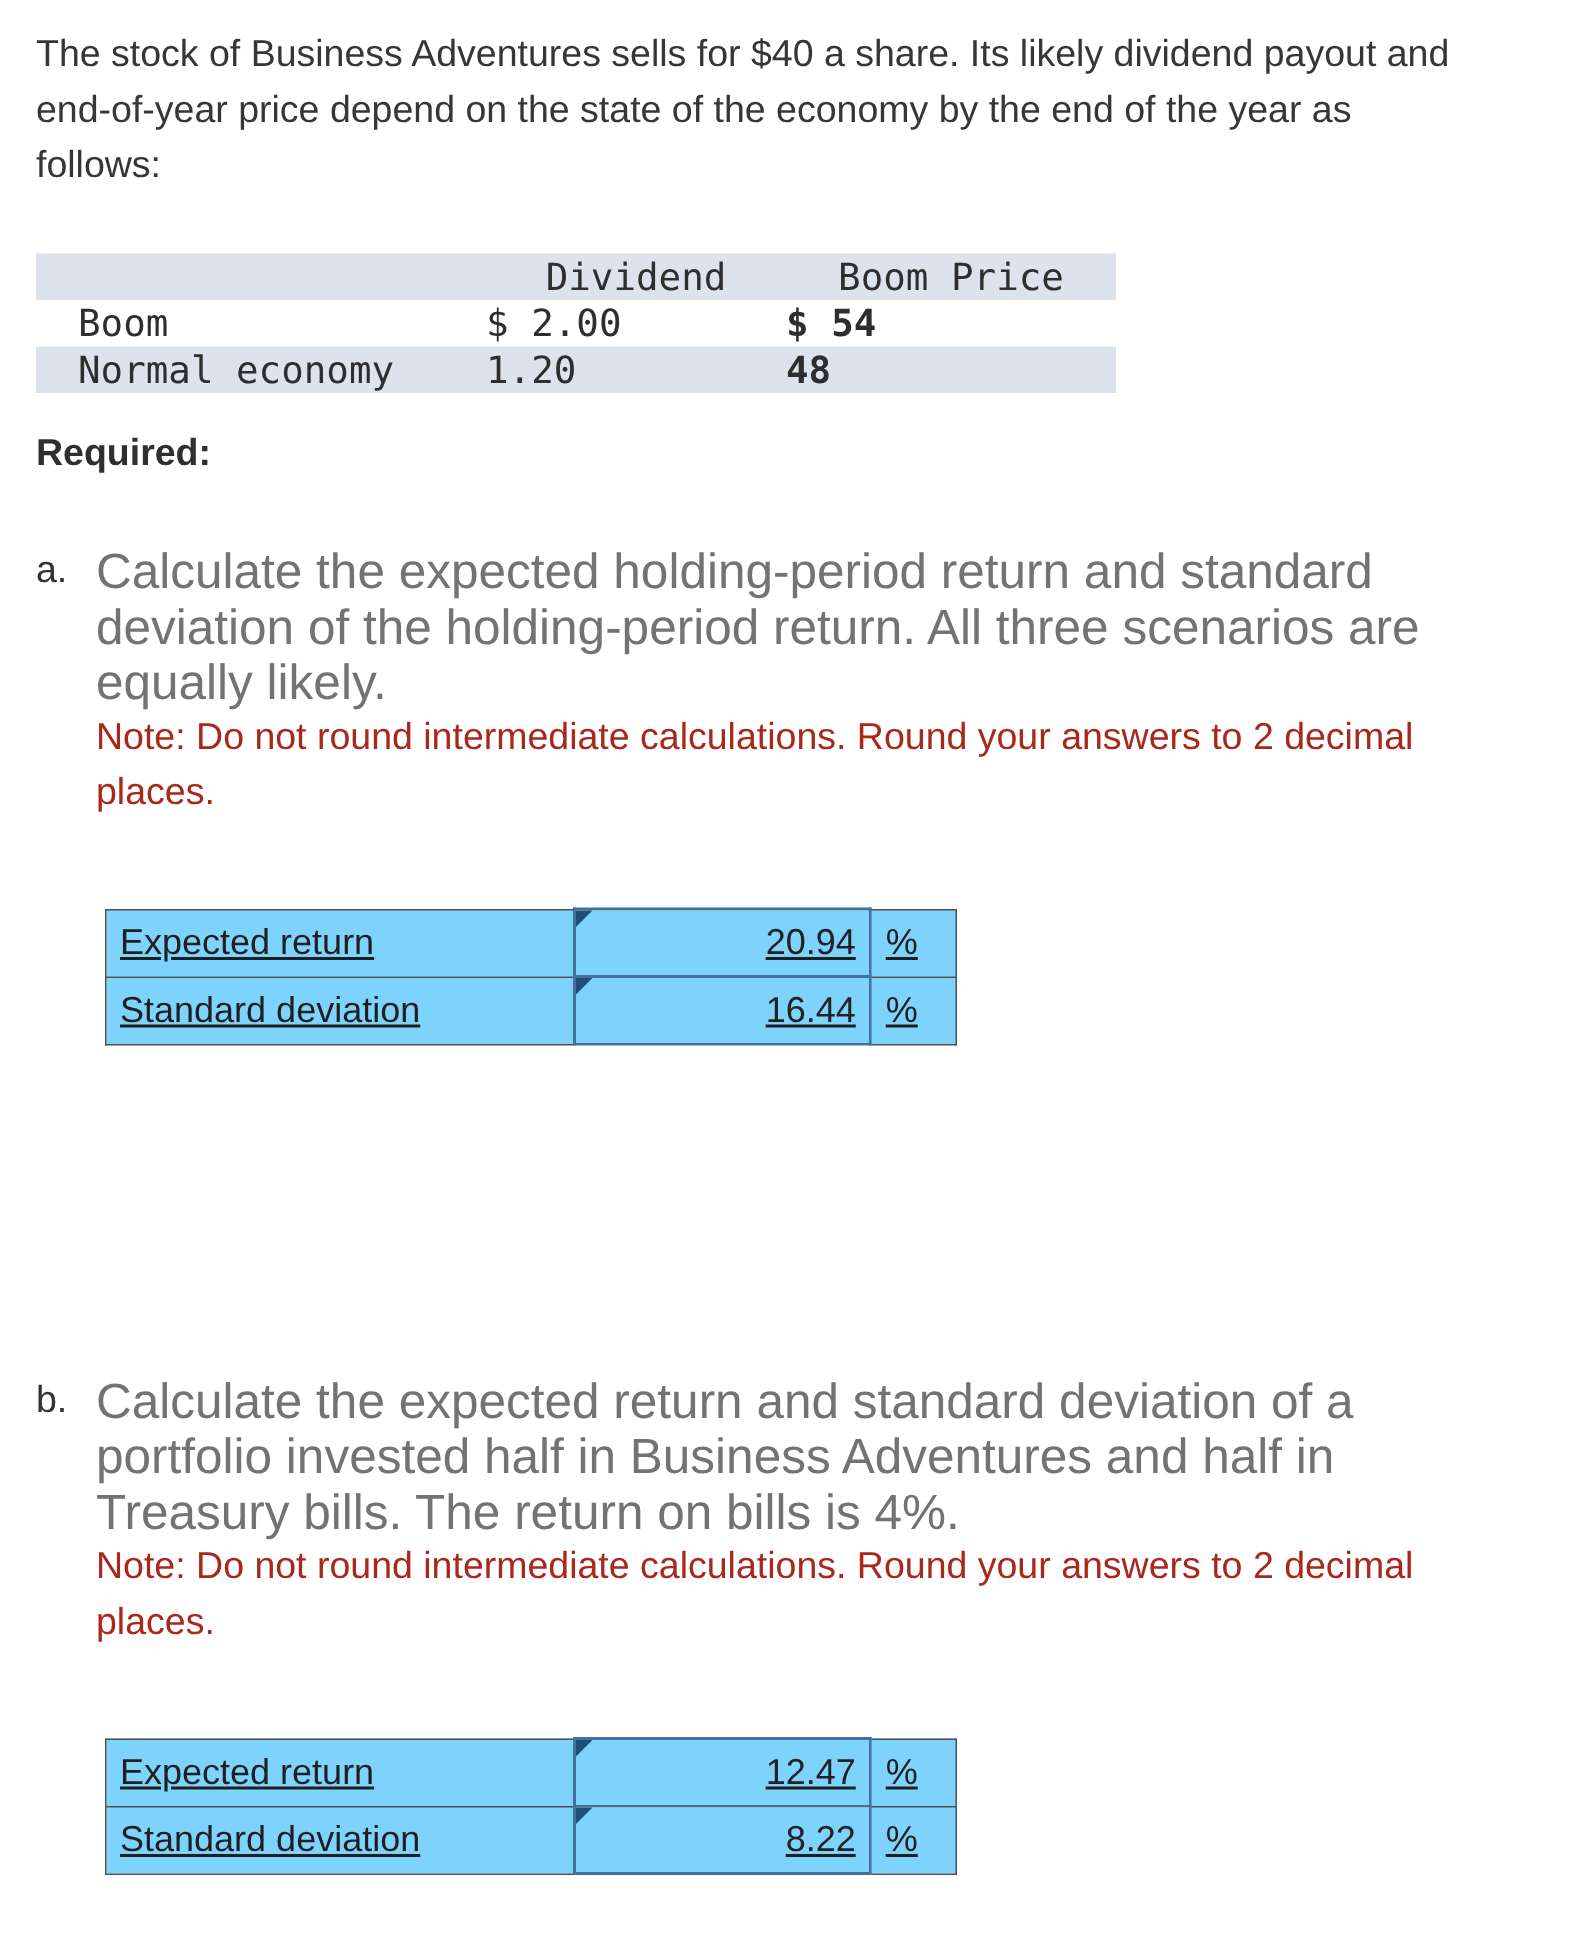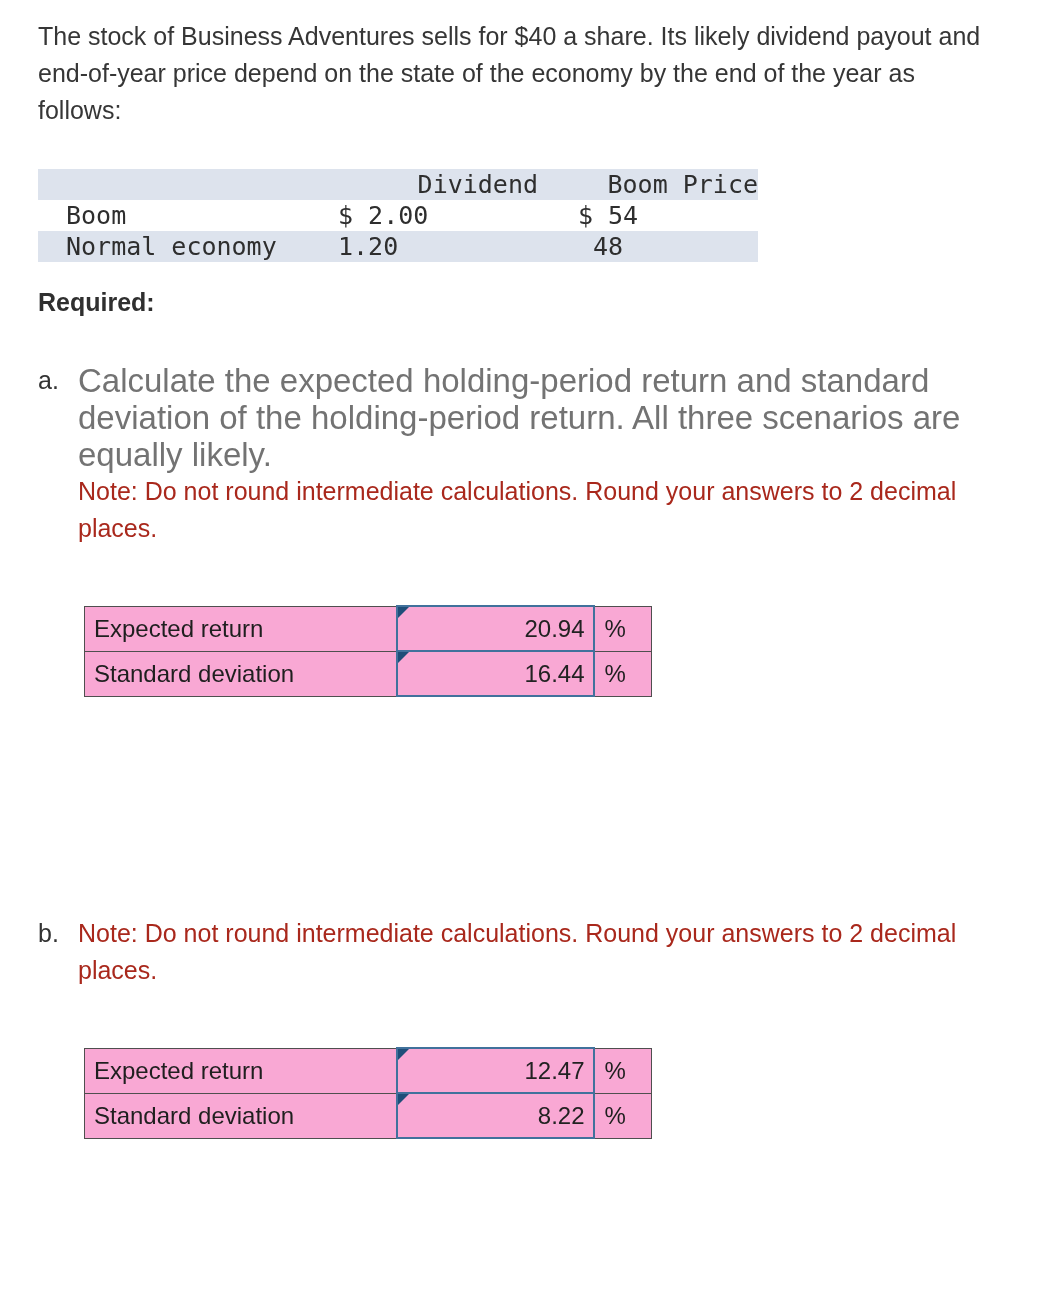--- a/index.html
+++ b/index.html
@@ -2,63 +2,63 @@
 <html><head>
 <meta charset="utf-8">
 <style>
   * { margin:0; padding:0; box-sizing:border-box; }
   html,body { background:#ffffff; }
   body {
     width:1050px; min-height:1292px;
     font-family:"Liberation Sans", sans-serif;
     color:#333333;
   }
-  .page { width:1022px; min-height:1292px; padding:18px 40px 20px 38px; background:#fff; }
+  .page { width:1022px; min-height:1292px; padding:18px 40px 20px 24px; background:#fff; }
 
   .intro {
     font-size:25px; line-height:37px; color:#363636; max-width:960px;
   }
 
   
   .scenario-table {
     margin-top:40px;
     border-collapse:collapse;
     font-family:"DejaVu Sans Mono", monospace;
     font-size:25px; color:#2e2e2e;
     table-layout:fixed;
   }
   .scenario-table th, .scenario-table td { height:31px; font-weight:normal; }
   .scenario-table .col-label { width:300px; }
   .scenario-table .col-div   { width:200px; }
   .scenario-table .col-price { width:220px; }
   .scenario-table thead tr { background:#dde3ed; }
   .scenario-table tbody tr.striped { background:#dde3ed; }
-  .scenario-table th { text-align:right; }
+  .scenario-table th { text-align:center; }
   .scenario-table td.label-cell { text-align:left; padding-left:28px; }
   .scenario-table td.div-cell   { text-align:left; padding-right:64px; }
-  .scenario-table td.price-cell { text-align:center; padding-right:80px; }
+  .scenario-table td.price-cell { text-align:left; padding-right:80px;font-weight:bold; }
 
   .required-heading {
     margin-top:26px; font-size:25px; font-weight:bold; color:#2f2f2f;
   }
 
   .part { display:flex; margin-top:45px; }
   .part.part-b { margin-top:218px; }
   .part-marker { width:40px; flex:0 0 40px; font-size:25px; line-height:37px; color:#333; }
   .part-body { width:945px; max-width:945px; }
   .part-question { font-size:33px; line-height:37px; color:#737373; }
   .part-note { font-size:25px; line-height:37px; font-weight:normal; color:#a9281c; }
 
   
   .answer-table {
     border-collapse:collapse;
     margin:58px 0 0 6px;
     font-size:24px; color:#1f1f1f;
   }
-  .answer-table td { border:1px solid #4f4f4f; height:45px; background:#f9a8d4; }
+  .answer-table td { border:1px solid #4f4f4f; height:45px; background:#7dd3fc;text-decoration:underline; }
   .answer-table td.answer-label-cell { width:312px; padding-left:9px; }
   .answer-table td.answer-value-cell {
     width:197px; padding:0; position:relative;
     border:2px solid #41719c;
   }
   .answer-table td.answer-unit-cell { width:58px; padding-left:10px; }
   .answer-input {
     display:block; width:100%; height:41px;
     border:none; outline:none; background:transparent;
     text-align:right; padding-right:8px;
@@ -127,20 +127,21 @@
             <td class="answer-unit-cell">%</td>
           </tr>
         </tbody>
       </table>
     </div>
   </div>
 
   <div class="part part-b">
     <div class="part-marker">b.</div>
     <div class="part-body">
+      <div class="part-question">Calculate the expected return and standard deviation of a portfolio invested half in Business Adventures and half in Treasury bills. The return on bills is 4%.</div>
       <div class="part-note">Note: Do not round intermediate calculations. Round your answers to 2 decimal places.</div>
 
       <table class="answer-table">
         <tbody>
           <tr>
             <td class="answer-label-cell">Expected return</td>
             <td class="answer-value-cell">
               <span class="corner-marker"></span>
               <input class="answer-input" type="text" value="12.47" style="">
             </td>

